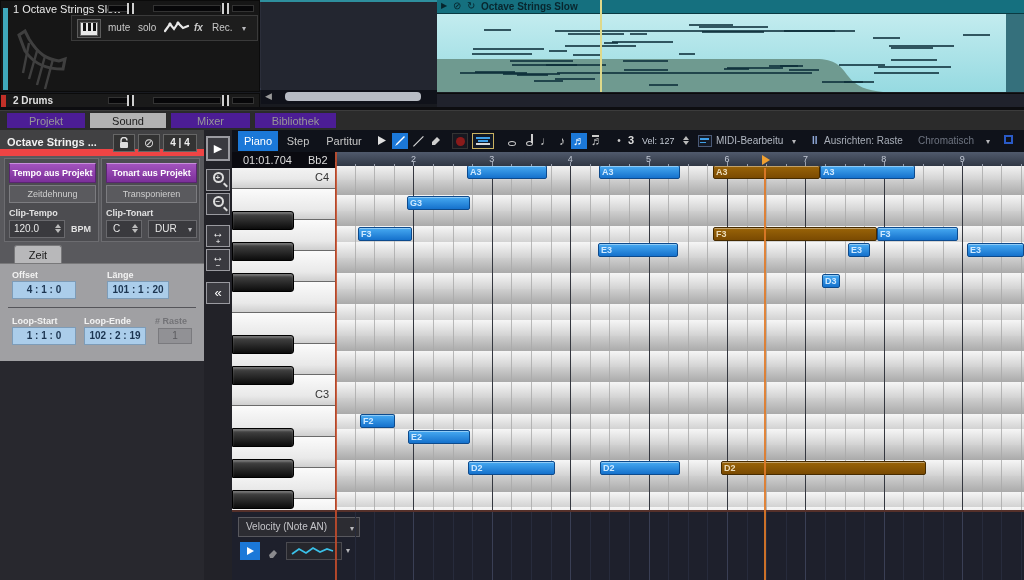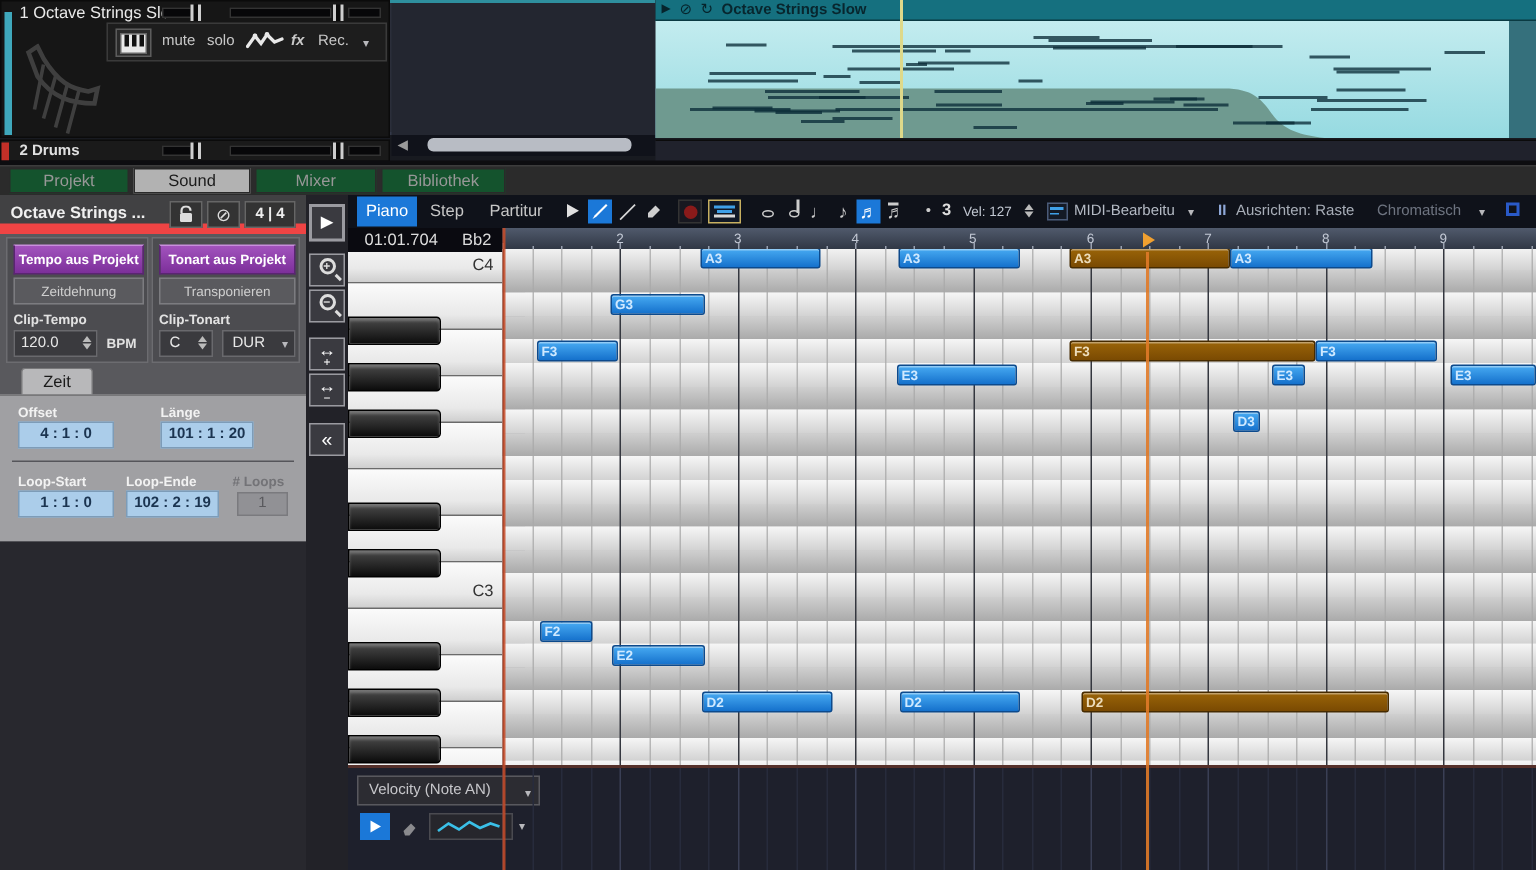--- a/index.html
+++ b/index.html
@@ -14,21 +14,21 @@
   .slider-track{background:#070709;border:1px solid #333;height:7px}
   .slider-handle{width:7px;height:11px;background:#0a0a0a;border-left:2px solid #cfcfcf;border-right:2px solid #cfcfcf}
   .hdr-btn{color:#c8c8c8;font-size:10px;cursor:default}
   .ctrlbox{border:1px solid #3a3a3a;background:#1d1d1d}
   .kbico{width:18px;height:14px;background:#e8e8e8;border:1px solid #666;position:relative;overflow:hidden}
   .kbico i{position:absolute;top:0;width:3px;height:8px;background:#111}
   .clip-titlebar{background:#15707f;border-bottom:1px solid #0a3a42;color:#08262e}
   .clip-body{background:linear-gradient(#c3ecef,#96dae1)}
   .dash{position:absolute;height:2px;background:rgba(12,45,56,.78)}
   .tab{position:absolute;height:17px;text-align:center;font-size:11px;line-height:17px;
-       background:#14532d;color:#979797;border:1px solid #2a2a2a}
+       background:#4c1d95;color:#979797;border:1px solid #2a2a2a}
   .tab.active{background:#b2b2b2;color:#1b1b1b}
   
   .purple-btn{background:linear-gradient(#a253bd,#7c2f9a);border:1px solid #5a2572;border-top:1px solid #c88fdc;
               color:#fff;font-size:9px;font-weight:bold;text-align:center}
   .gray-btn{background:#5a5a5e;border:1px solid #7c7c80;color:#cfcfcf;font-size:9px;text-align:center}
   .grp{background:#4c4c50;border:1px solid #6c6c70}
   .spin{background:#3a3a3e;border:1px solid #69696d;color:#e8e8e8;font-size:10px}
   .spin-arrows{position:absolute;right:2px;top:2px;width:8px}
   .spin-arrows b,.spin-arrows i{display:block;width:0;height:0;border-left:3px solid transparent;border-right:3px solid transparent;margin:1px auto}
   .spin-arrows b{border-bottom:4px solid #bbb}
@@ -254,21 +254,21 @@
     <div class="a" style="left:0;top:133px;width:204px;height:98px;background:#a0a0a3;border-top:1px solid #78787a">
       <span class="a zlabel" style="left:12px;top:6px">Offset</span>
       <div class="a bluefield" style="left:12px;top:17px;width:64px;height:18px">4 : 1 : 0</div>
       <span class="a zlabel" style="left:107px;top:6px">Länge</span>
       <div class="a bluefield" style="left:107px;top:17px;width:62px;height:18px">101 : 1 : 20</div>
       <div class="a" style="left:8px;top:43px;width:188px;height:1px;background:#55555a"></div>
       <span class="a zlabel" style="left:12px;top:52px">Loop-Start</span>
       <div class="a bluefield" style="left:12px;top:63px;width:64px;height:18px">1 : 1 : 0</div>
       <span class="a zlabel" style="left:84px;top:52px">Loop-Ende</span>
       <div class="a bluefield" style="left:84px;top:63px;width:62px;height:18px">102 : 2 : 19</div>
-      <span class="a zlabel" style="left:155px;top:52px;color:#737377"># Loops</span>
+      <span class="a zlabel" style="left:155px;top:52px;color:#737377"># Raste</span>
       <div class="a" style="left:158px;top:64px;width:34px;height:16px;background:#919195;border:1px solid #7a7a7e;color:#5a5a5e;font-size:10px;text-align:center;line-height:14px">1</div>
     </div>
     <div class="a" style="left:0;top:231px;width:204px;height:219px;background:#28282e"></div>
   </div>
 
   <div class="a" style="left:204px;top:130px;width:28px;height:450px;background:#222228">
     <div class="a colbtn" style="left:2px;top:6px;width:24px;height:25px;font-size:11px;line-height:21px">▶</div>
     <div class="a colbtn" style="left:2px;top:39px;width:24px;height:22px;border-width:1px">
         <div class="mag">
           <span>+</span>

